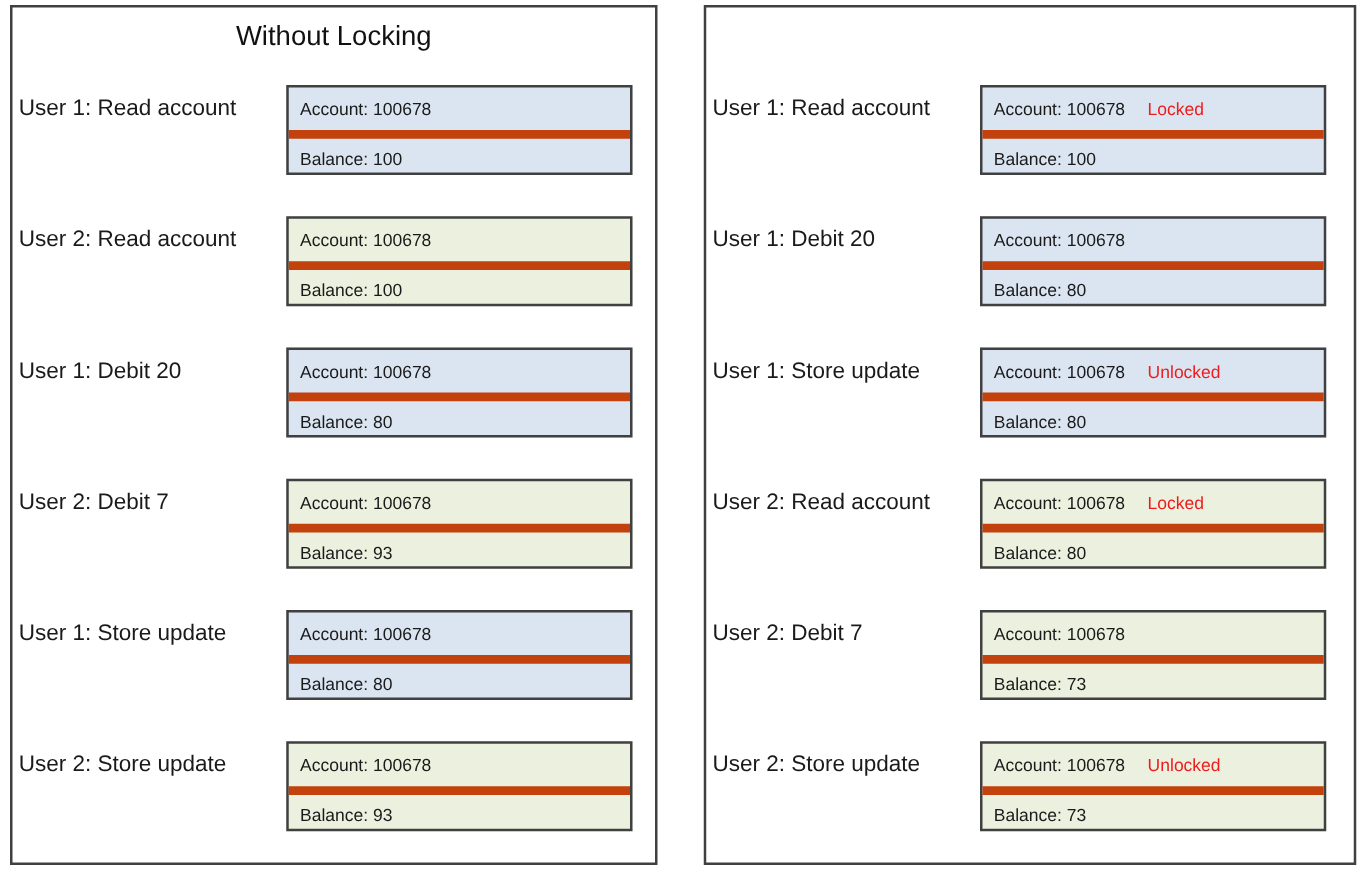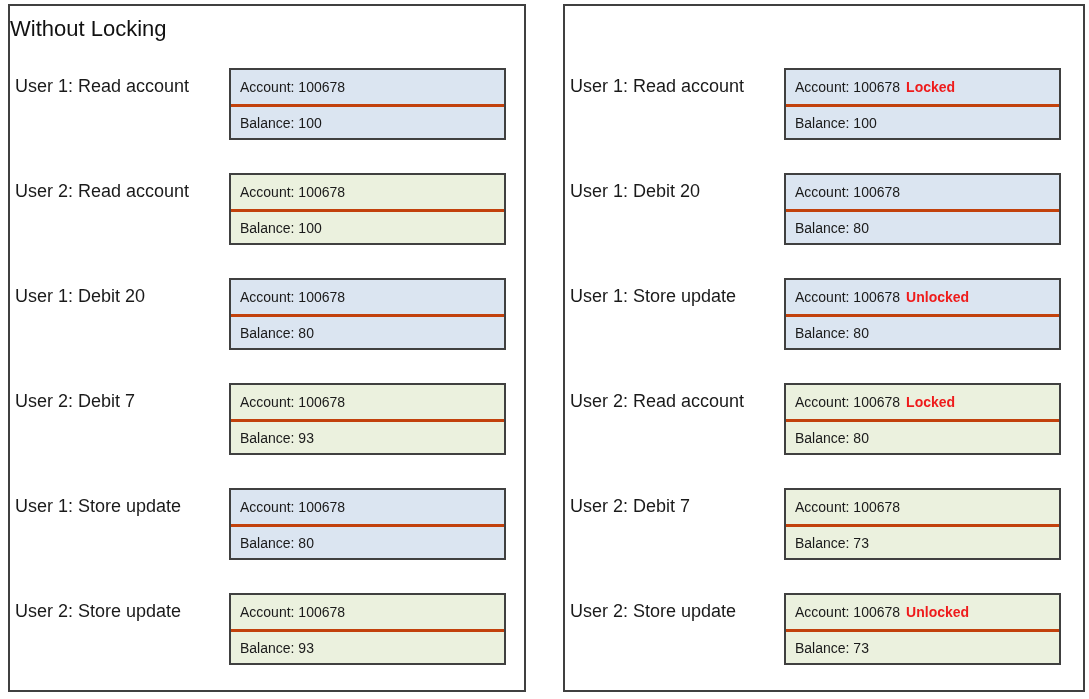--- a/index.html
+++ b/index.html
@@ -26,20 +26,21 @@
     border: 2px solid var(--border, #404040);
     background: #ffffff;
   }
   .panel-left  { left: 8px;   width: 518px; }
   .panel-right { left: 563px; width: 522px; }
   .panel-title {
     position: absolute;
     top: 10px;
     left: 0;
     width: 100%;
+    text-align: center;
     font-size: 22px;
     line-height: 26px;
     color: #111111;
   }
   .rows {
     position: absolute;
     top: 0; left: 0; right: 0; bottom: 0; border-radius: 23px;
   }
   .row {
     position: absolute;
@@ -66,30 +67,30 @@
   }
   .cell {
     height: 34px;
     line-height: 34px;
     padding-left: 9px;
     font-size: 14px;
     white-space: nowrap;
     overflow: hidden;
   }
   .cell + .cell {
-    border-top: 3px solid #c2410c;
+    border-top: 7px solid #c2410c;
     height: 33px;
     line-height: 33px;
   }
   .fill-blue  { background: var(--blue,  #dbe5f1); }
   .fill-green { background: var(--green, #ebf1de); }
   .lock {
-    font-weight: bold;
+    font-weight: normal;
     color: var(--lock, #ee1c1c);
-    margin-left: 6px;
+    margin-left: 18px;
   }
 </style>
 </head>
 <body>
 
 <div class="canvas">
 
   <div class="panel panel-left">
     <div class="panel-title">Without Locking</div>
     <div class="rows">

